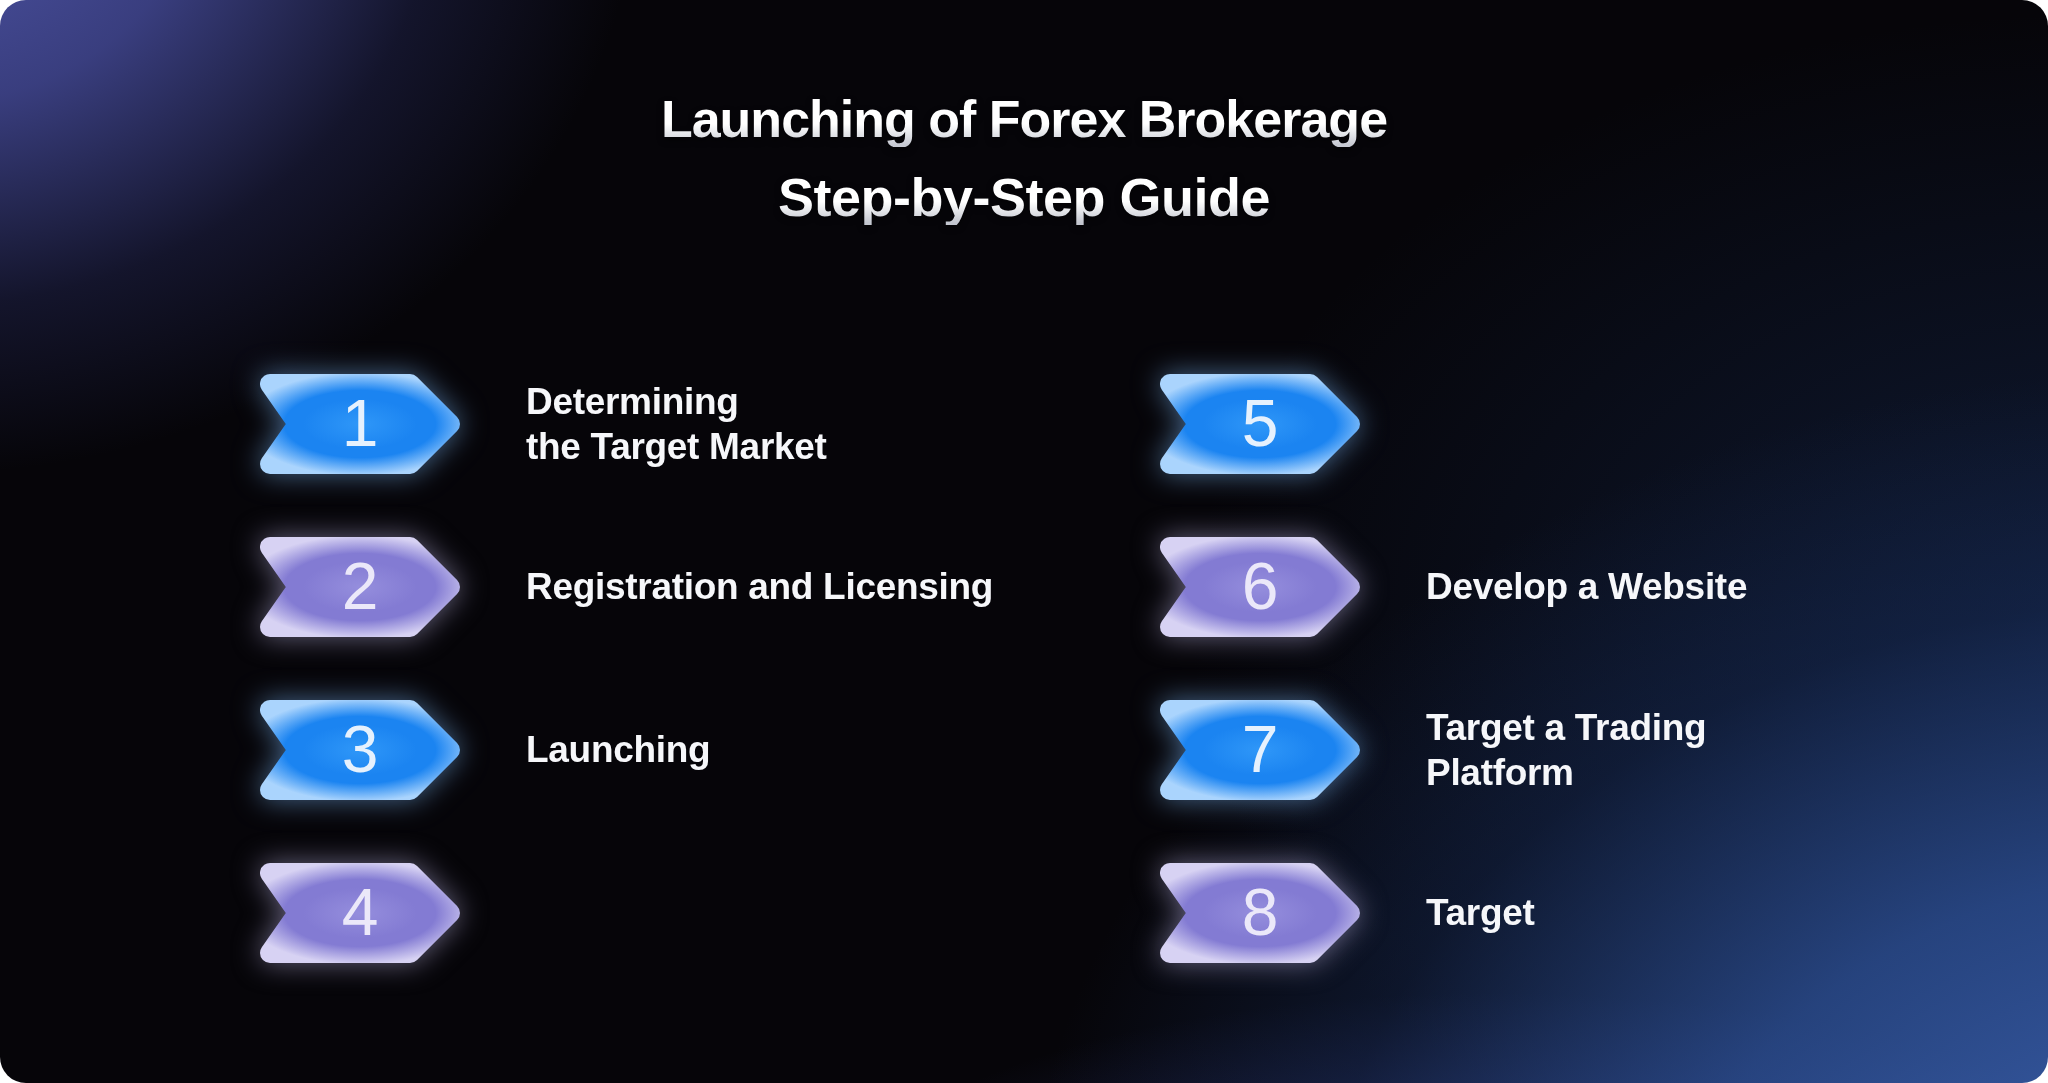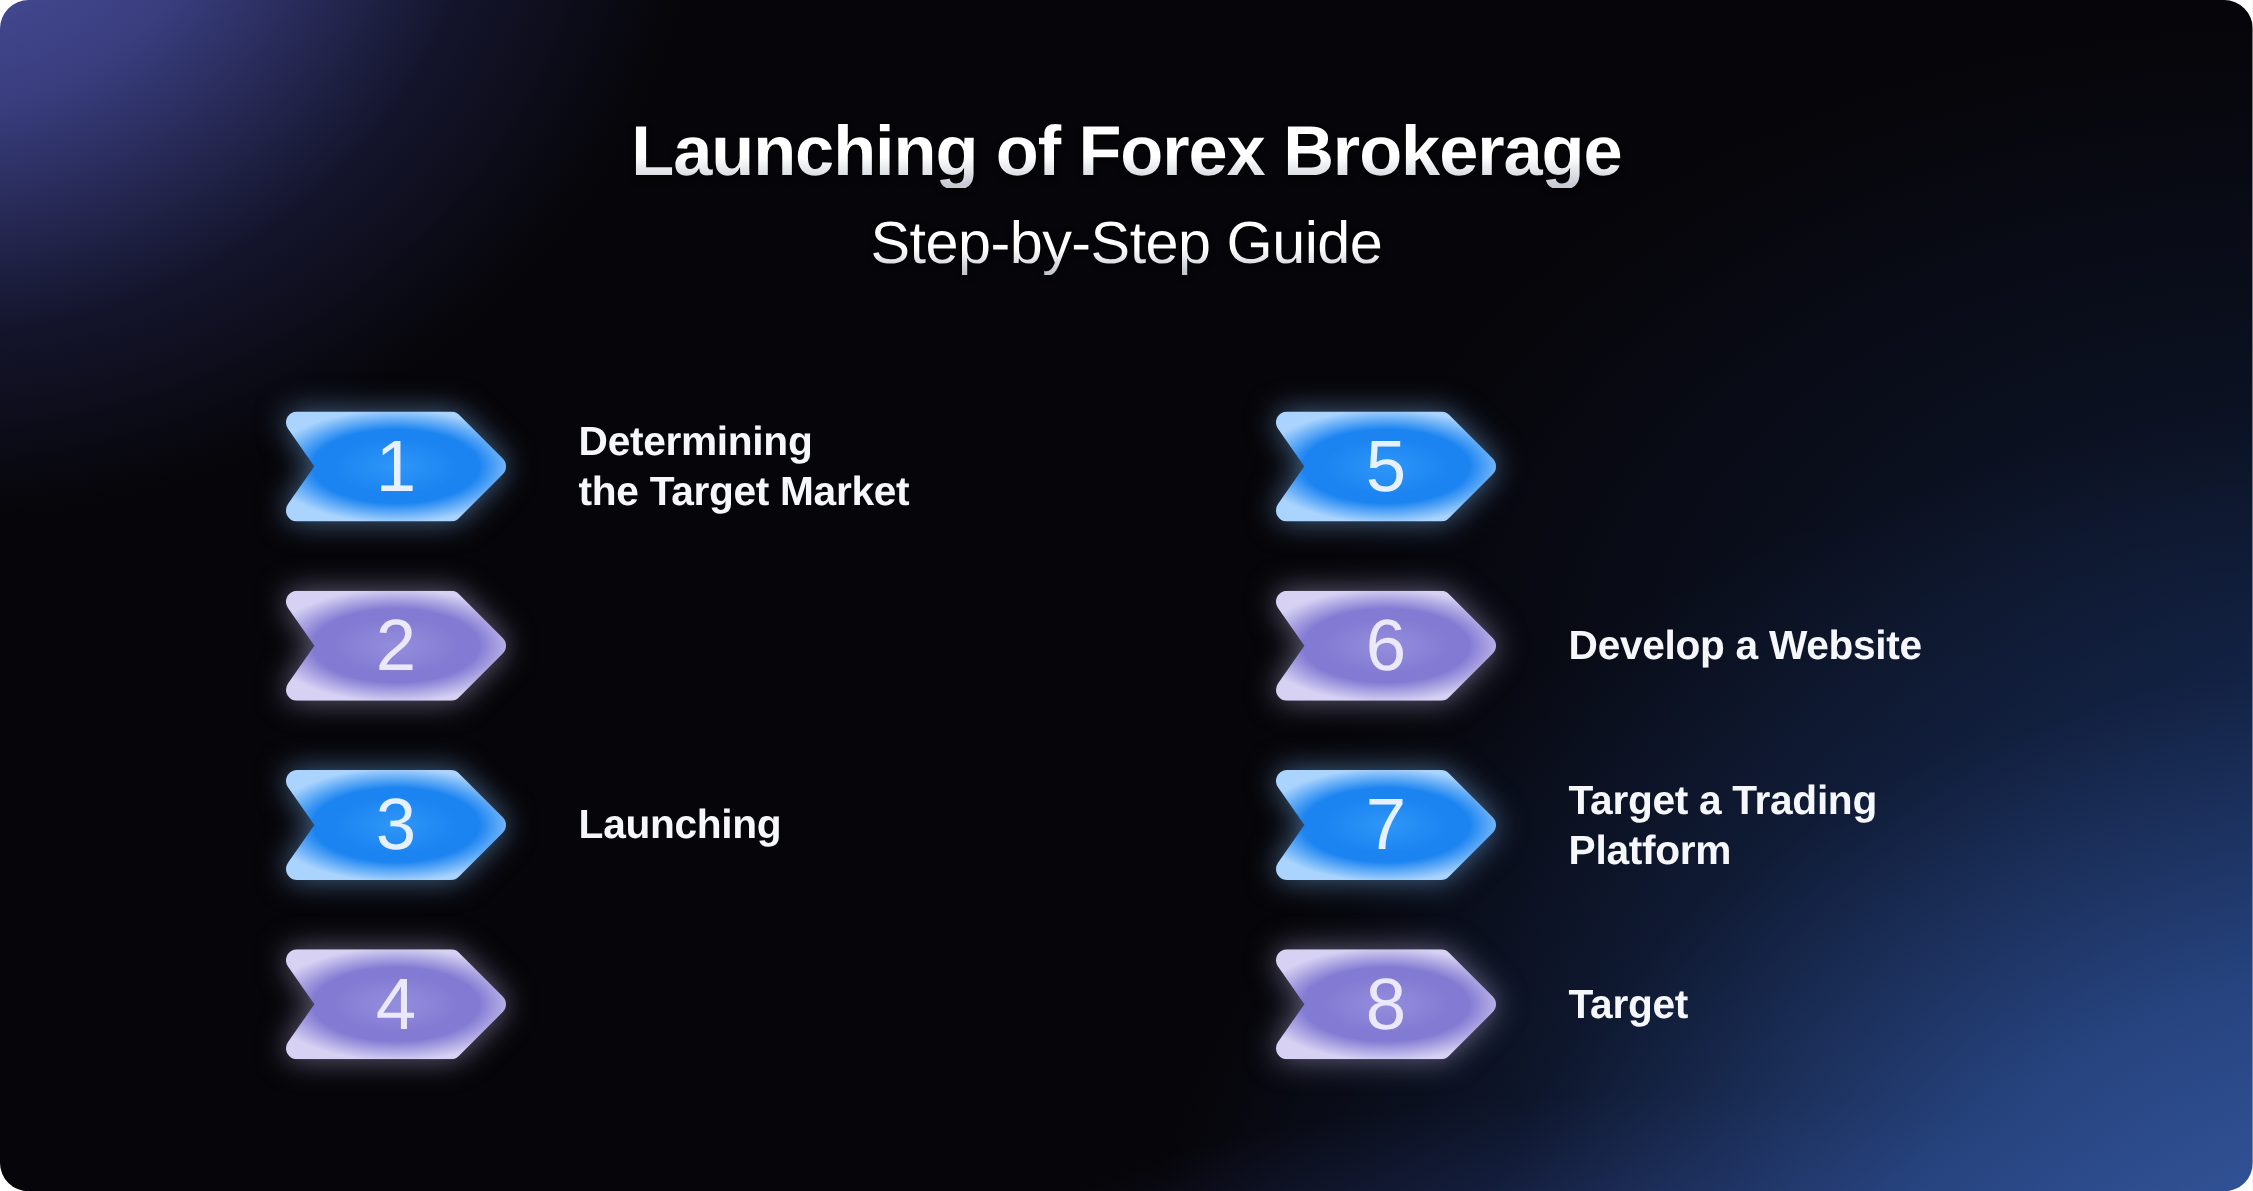--- a/index.html
+++ b/index.html
@@ -23,35 +23,35 @@
   }
   header.titles {
     position: absolute;
     top: 92px;
     left: 0;
     right: 0;
     text-align: center;
     z-index: 2;
   }
   .title {
-    margin: 12px;
-    font-size: 64px;
+    margin: 0;
+    font-size: 52px;
     font-weight: 700;
     letter-spacing: -1px;
     line-height: 1.05;
     background: linear-gradient(180deg, #ffffff 58%, #c7cad3 96%);
     -webkit-background-clip: text;
     background-clip: text;
     color: transparent;
     filter: drop-shadow(0 3px 3px rgba(0,0,0,0.55));
   }
   .subtitle {
     margin: 22px 0 0 0;
     font-size: 54px;
-    font-weight: 400;
+    font-weight: 700;
     letter-spacing: -0.5px;
     line-height: 1.05;
     background: linear-gradient(180deg, #ffffff 58%, #c3c6cf 96%);
     -webkit-background-clip: text;
     background-clip: text;
     color: transparent;
     filter: drop-shadow(0 2px 3px rgba(0,0,0,0.55));
   }
   .steps {
     position: absolute;
@@ -146,20 +146,21 @@
           <div class="label">Determining
 the Target Market</div>
         </div>
         <div class="step">
           <div class="arrow purple">
             <svg width="200" height="100" viewBox="0 0 200 100">
               <path d="M10,10 L150,10 L190,50 L150,90 L10,90 L38,50 Z" fill="url(#grad-purple)" stroke="url(#grad-purple)" stroke-width="20" stroke-linejoin="round" stroke-linecap="round"></path>
             </svg>
             <span class="num">2</span>
           </div>
+          <div class="label">Registration and Licensing</div>
         </div>
         <div class="step">
           <div class="arrow blue">
             <svg width="200" height="100" viewBox="0 0 200 100">
               <path d="M10,10 L150,10 L190,50 L150,90 L10,90 L38,50 Z" fill="url(#grad-blue)" stroke="url(#grad-blue)" stroke-width="20" stroke-linejoin="round" stroke-linecap="round"></path>
             </svg>
             <span class="num">3</span>
           </div>
           <div class="label">Launching</div>
         </div>

